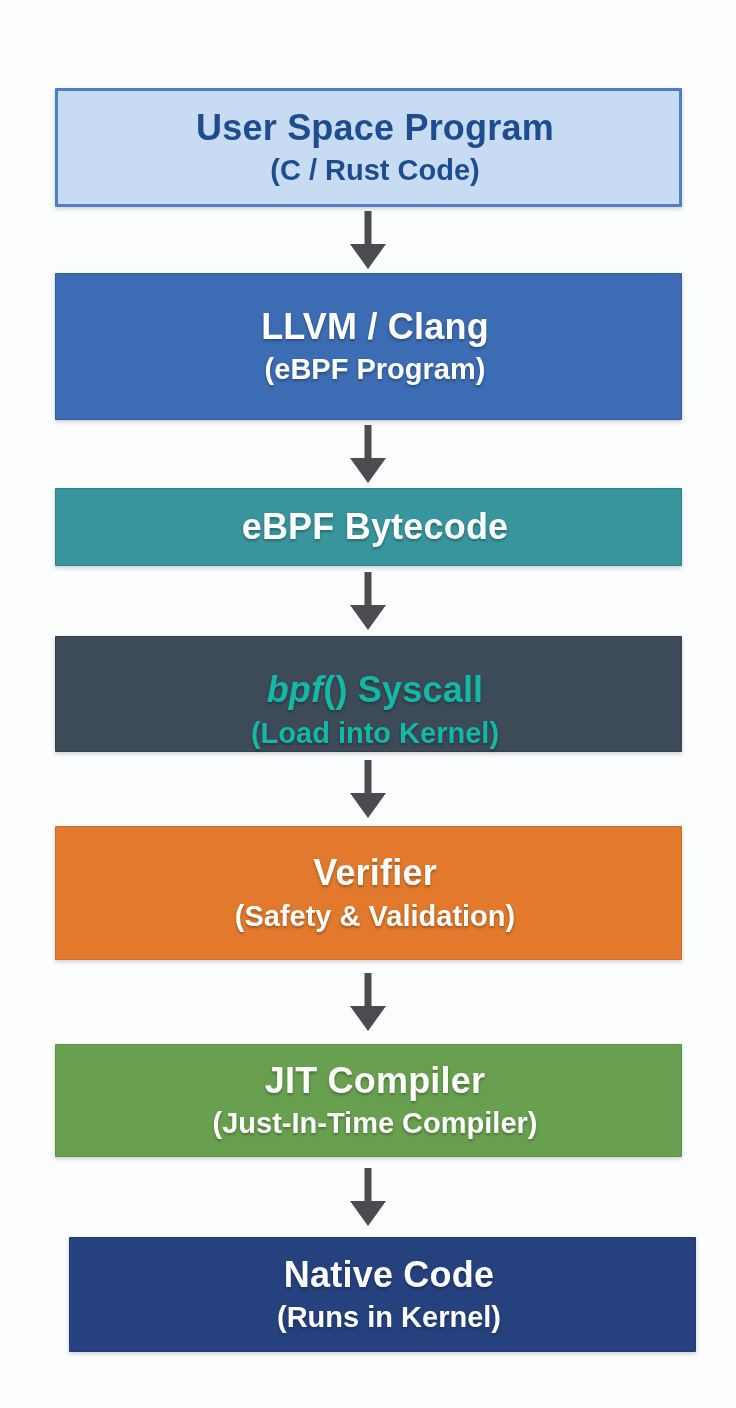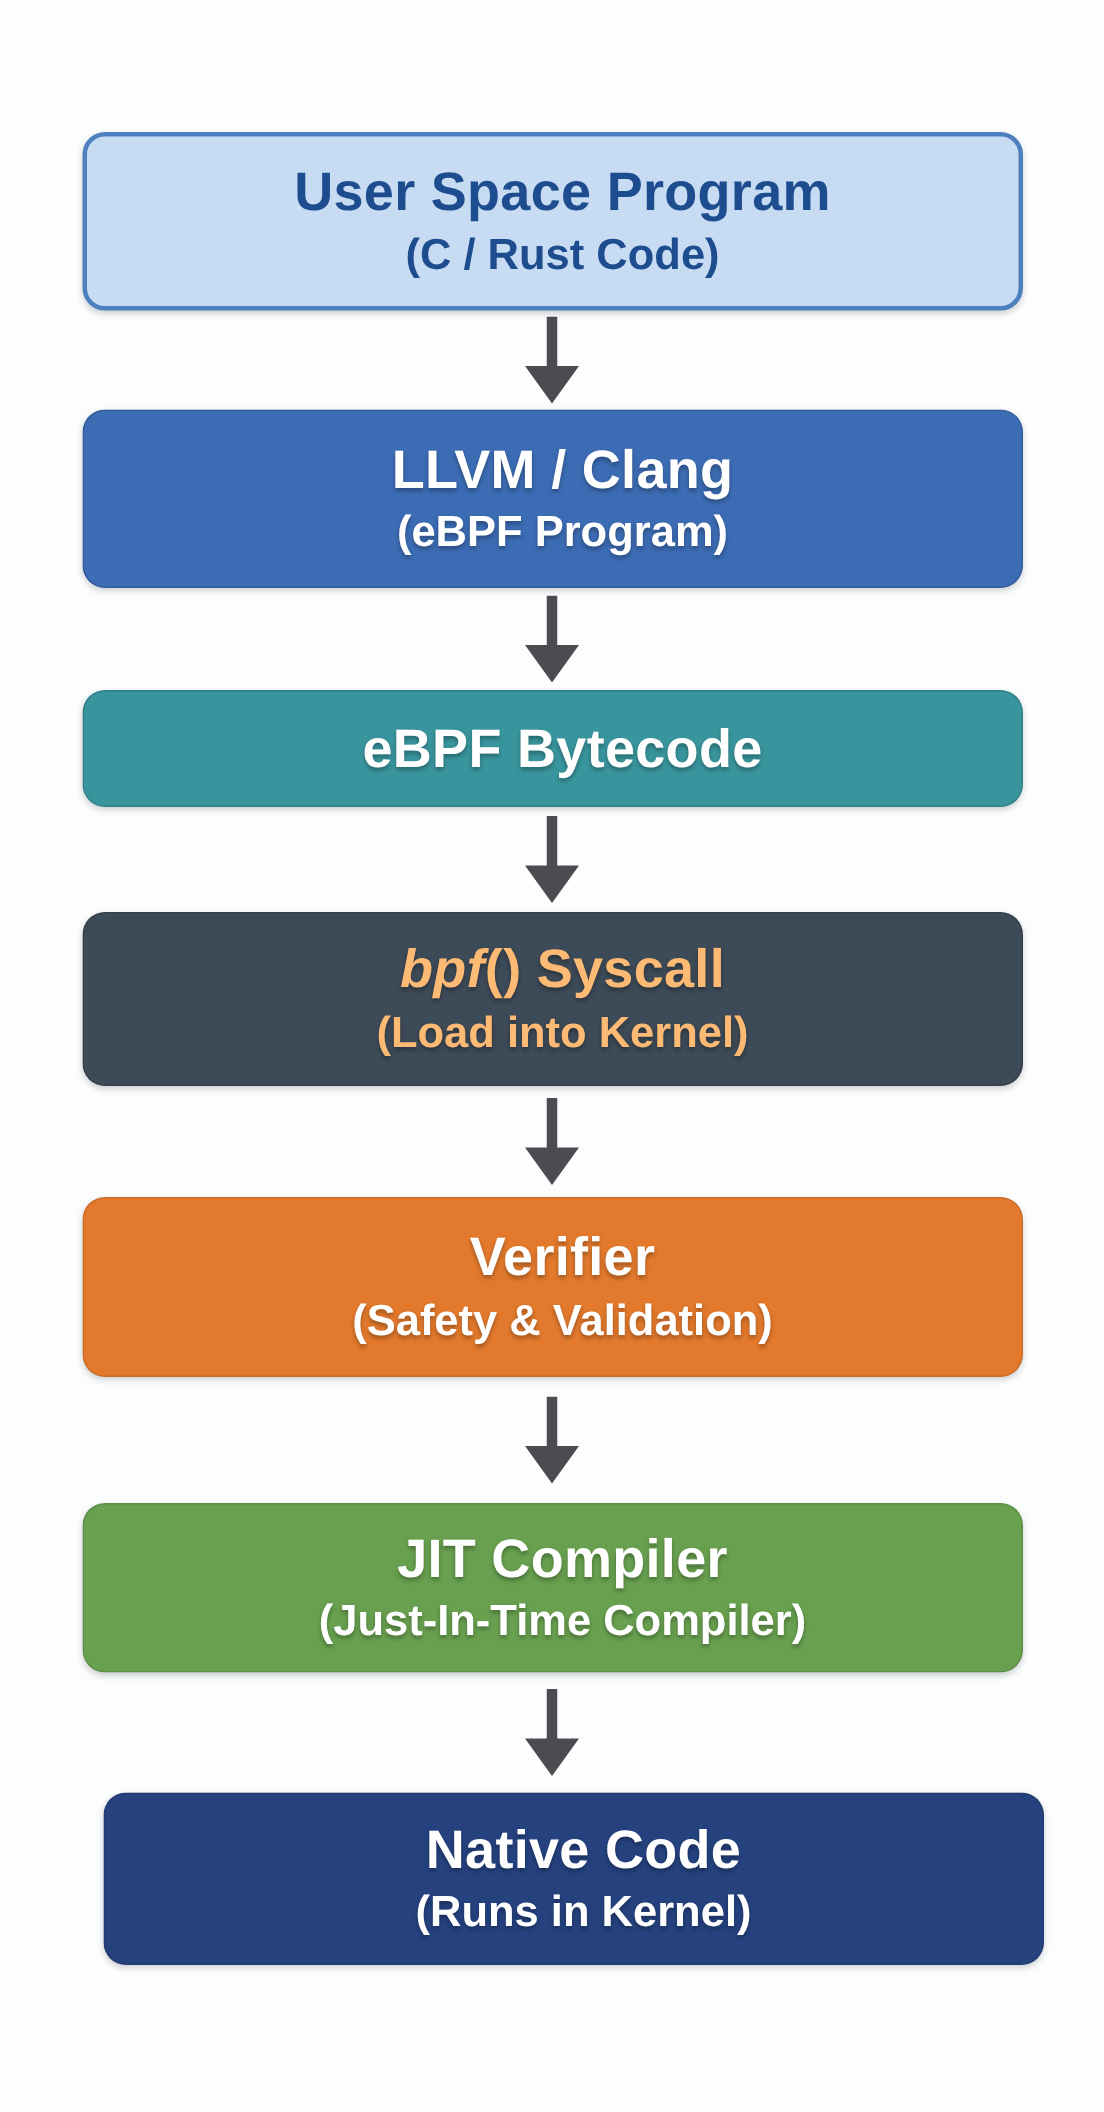--- a/index.html
+++ b/index.html
@@ -19,21 +19,21 @@
     position: absolute;
     top: 88px;
     left: 0;
     width: 736px;
     display: flex;
     flex-direction: column;
     align-items: center;
   }
   .node {
     width: 627px;
-    border-radius: 15px;
+    border-radius: 1px;
     display: flex;
     flex-direction: column;
     align-items: center;
     justify-content: center;
     text-align: center;
     box-shadow: 0 2px 4px rgba(40,50,70,0.22);
     padding-left: 14px;
   }
   .node .title {
     font-size: 36px;
@@ -48,24 +48,24 @@
     margin-top: 3px;
   }
   .node.on-dark .title,
   .node.on-dark .subtitle {
     text-shadow: 0 2px 3px rgba(0,0,0,0.30);
   }
   .subtitle.italic { font-weight: bold; }
   .title .ital { font-style: italic; }
   
   .n0 { height: 119px; border: 3px solid; } 
-  .n1 { height: 119px; border: 1px solid rgba(0,0,0,0.14); }
+  .n1 { height: 147px; border: 1px solid rgba(0,0,0,0.14); }
   .n2 { height: 78px;  border: 1px solid rgba(0,0,0,0.14); }
   .n3 { height: 116px; border: 1px solid rgba(0,0,0,0.14); }
-  .n4 { height: 120px; border: 1px solid rgba(0,0,0,0.10); }
+  .n4 { height: 134px; border: 1px solid rgba(0,0,0,0.10); }
   .n5 { height: 113px; border: 1px solid rgba(0,0,0,0.10); }
   .n6 { height: 115px; border: 1px solid rgba(0,0,0,0.10); }
   
   .gap {
     display: flex;
     align-items: center;
     justify-content: center;
     width: 100%;
   }
   .g0 { height: 66px; }
@@ -107,21 +107,21 @@
     <div class="node n2 on-dark" style="background-color: rgb(57, 149, 157); color: #ffffff;">
       <div class="title">eBPF Bytecode</div>
     </div>
 
     <div class="gap g2">
       <svg class="arrow-svg" width="44" height="58" viewBox="0 0 44 58">
         <path fill="#4b4c51" d="M18.5 0 h7 v35 h-7 z M4 33 h36 L22 58 z"></path>
       </svg>
     </div>
 
-    <div class="node n3 on-dark" style="background-color: rgb(61, 74, 87); color: #fdba74;">
+    <div class="node n3 on-dark" style="background-color: rgb(61, 74, 87); color: #14b8a6; justify-content: flex-end;">
       <div class="title"><span class="ital">bpf</span><span>() Syscall</span></div>
       <div class="subtitle italic">(Load into Kernel)</div>
     </div>
 
     <div class="gap g3">
       <svg class="arrow-svg" width="44" height="58" viewBox="0 0 44 58">
         <path fill="#4b4c51" d="M18.5 0 h7 v35 h-7 z M4 33 h36 L22 58 z"></path>
       </svg>
     </div>
 

